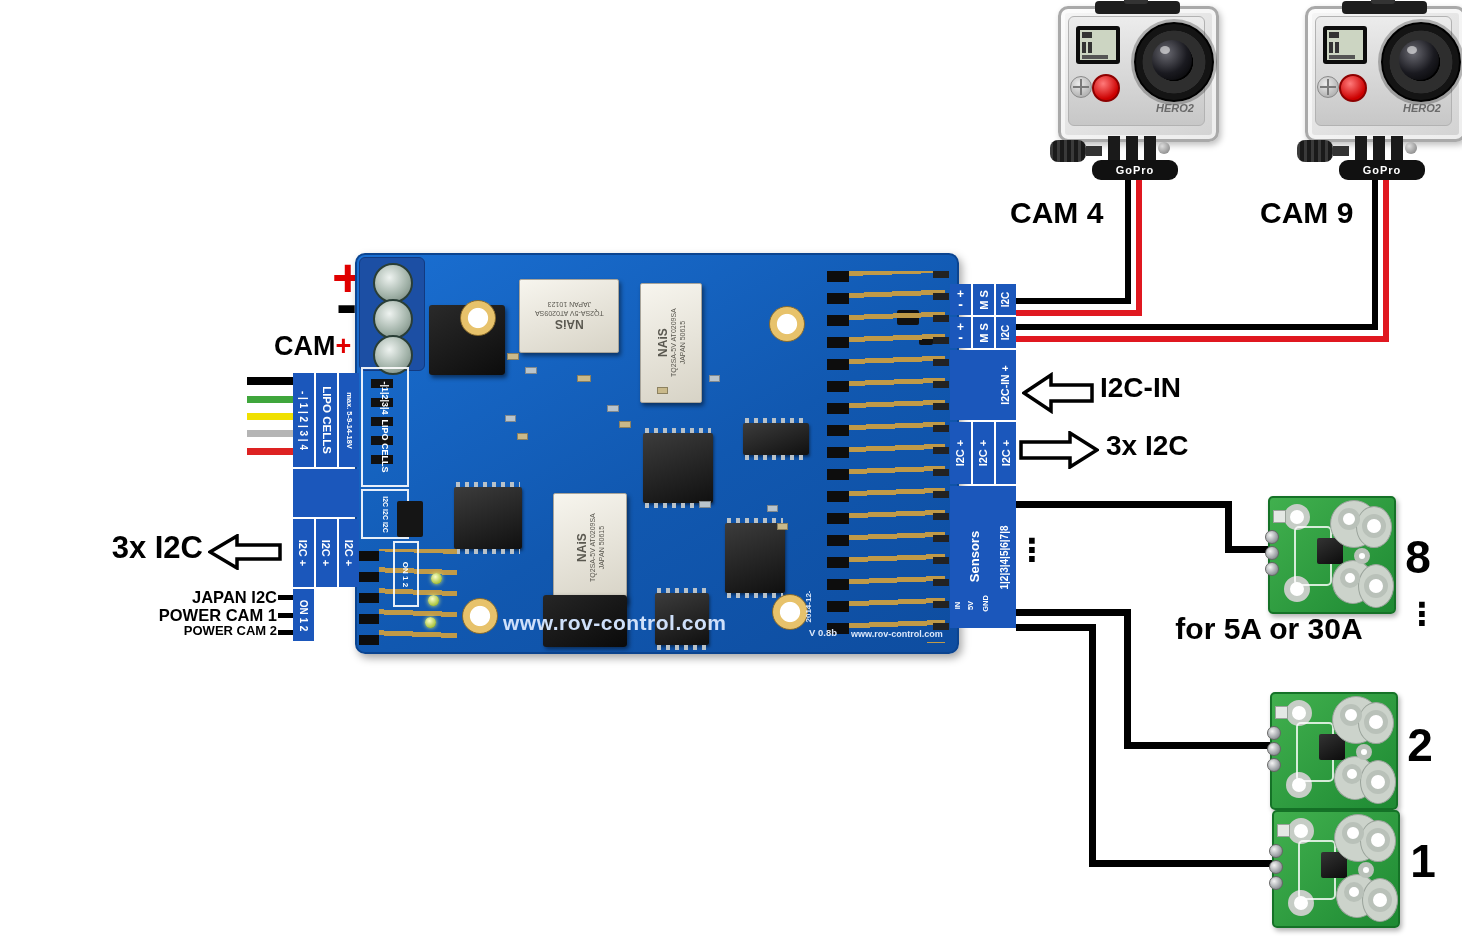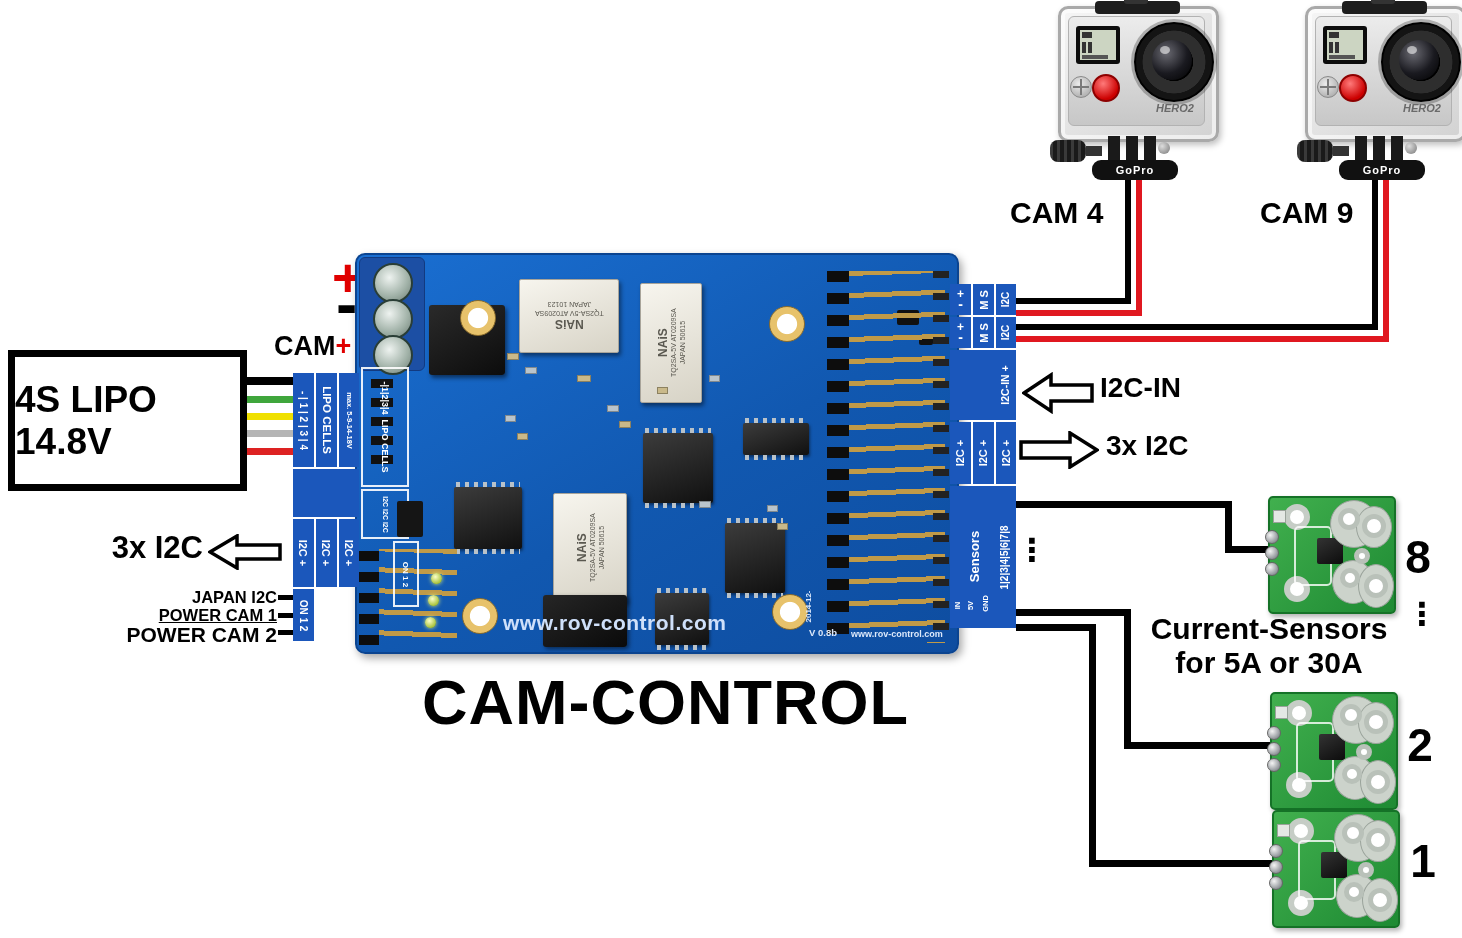--- a/index.html
+++ b/index.html
@@ -44,45 +44,41 @@
   .screw-dial{position:absolute;width:20px;height:20px;border-radius:50%;border:1px solid #8a8a8a;
         background:radial-gradient(circle at 40% 35%,#ededed,#9e9e9e);}
   .screw-dial:before{content:"";position:absolute;left:9px;top:2px;width:2px;height:16px;background:#7a7a7a;}
   .screw-dial:after{content:"";position:absolute;left:2px;top:9px;width:16px;height:2px;background:#7a7a7a;}
 </style>
 </head>
 <body>
 
 <div id="stage">
 
-  <div class="abs" style="left:8px;top:350px;width:225px;height:127px;border:7px solid #000;background:#fff;
-              display:flex;align-items:center;justify-content:center;">
-    <span class="b" style="font-size:37px;">4S LIPO 14.8V</span>
-  </div>
 
   <div class="wire" style="left:247px;top:377px;width:46px;height:8px;background:#000;"></div>
   <div class="wire" style="left:247px;top:396px;width:46px;height:7px;background:#3fa63c;"></div>
   <div class="wire" style="left:247px;top:413px;width:46px;height:7px;background:#f0e000;"></div>
   <div class="wire" style="left:247px;top:430px;width:46px;height:7px;background:#b5b5b5;"></div>
   <div class="wire" style="left:247px;top:448px;width:46px;height:7px;background:#dd2222;"></div>
 
   <div class="abs b" style="left:332px;top:250px;font-size:54px;color:#e00000;line-height:1;">+</div>
   <div class="abs b" style="left:336px;top:272px;font-size:64px;color:#000;line-height:1;">-</div>
   <div class="abs" style="left:274px;top:331px;font-size:27px;font-weight:bold;">
     <span>CAM</span><span style="color:#e00000;">+</span>
   </div>
 
   <div class="abs b" style="left:88px;top:530px;width:115px;text-align:right;font-size:31px;">3x I2C</div>
   <svg class="abs" style="left:208px;top:534px;" width="74" height="36">
     <polygon points="2,18 29,2 29,11 72,11 72,25 29,25 29,34" fill="#fff" stroke="#000" stroke-width="3.5"></polygon>
   </svg>
 
   <div class="abs b" style="left:95px;top:588px;width:182px;text-align:right;font-size:16.5px;">JAPAN I2C</div>
-  <div class="abs b" style="left:95px;top:606px;width:182px;text-align:right;font-size:16.5px;text-decoration:underline;">POWER CAM 1</div>
-  <div class="abs b" style="left:95px;top:623px;width:182px;text-align:right;font-size:21px;">POWER CAM 2</div>
+  <div class="abs b" style="left:95px;top:606px;width:182px;text-align:right;font-size:16.5px;">POWER CAM 1</div>
+  <div class="abs b" style="left:95px;top:623px;width:182px;text-align:right;font-size:13px;">POWER CAM 2</div>
   <div class="wire" style="left:278px;top:595px;width:16px;height:5px;background:#000;"></div>
   <div class="wire" style="left:278px;top:613px;width:16px;height:5px;background:#000;"></div>
   <div class="wire" style="left:278px;top:630px;width:16px;height:5px;background:#000;"></div>
 
   <div class="abs" style="left:355px;top:253px;width:600px;height:397px;border-radius:10px;
               background:linear-gradient(150deg,#1a6fd2,#1158b0 55%,#0e4da0);
               border:2px solid #0b4490;box-shadow:3px 4px 8px rgba(0,0,0,.35);">
 
     <div class="abs" style="left:2px;top:2px;width:64px;height:112px;background:#1c4fa4;border:1px solid #123a80;border-radius:6px;"></div>
     <div class="abs" style="left:16px;top:8px;width:36px;height:36px;border-radius:50%;background:radial-gradient(circle at 40% 35%,#eef3f0,#9fb0a6 60%,#6b7a72);border:2px solid #2a3e36;"></div>
@@ -365,21 +361,20 @@
     <div class="tinhole" style="left:92px;top:16px;width:14px;height:14px;"></div>
     <div class="tin" style="left:62px;top:62px;width:40px;height:42px;"></div>
     <div class="tin" style="left:88px;top:66px;width:34px;height:42px;"></div>
     <div class="tinhole" style="left:70px;top:70px;width:10px;height:10px;"></div>
     <div class="tinhole" style="left:94px;top:76px;width:14px;height:14px;"></div>
     <div class="tinhole" style="left:84px;top:50px;width:6px;height:6px;"></div>
   </div>
   <div class="abs b" style="left:1398px;top:530px;width:40px;text-align:center;font-size:46px;">8</div>
 
   <div class="abs" style="left:1138px;top:612px;width:262px;text-align:center;font-weight:bold;font-size:30px;line-height:34px;">
-    <div>Current-Sensors</div>
     <div>for 5A or 30A</div>
   </div>
 
   <div class="sensor" style="left:1270px;top:692px;">
     <div class="bigring" style="left:14px;top:6px;"></div>
     <div class="bigring" style="left:14px;top:78px;"></div>
     <div class="abs" style="left:3px;top:12px;width:11px;height:11px;background:#e4e8e4;border:1px solid #9aa39b;"></div>
     <div class="pinb" style="left:-5px;top:32px;"></div>
     <div class="pinb" style="left:-5px;top:48px;"></div>
     <div class="pinb" style="left:-5px;top:64px;"></div>
@@ -411,15 +406,14 @@
     <div class="tinhole" style="left:68px;top:10px;width:12px;height:12px;"></div>
     <div class="tinhole" style="left:92px;top:16px;width:14px;height:14px;"></div>
     <div class="tin" style="left:62px;top:62px;width:40px;height:42px;"></div>
     <div class="tin" style="left:88px;top:66px;width:34px;height:42px;"></div>
     <div class="tinhole" style="left:70px;top:70px;width:10px;height:10px;"></div>
     <div class="tinhole" style="left:94px;top:76px;width:14px;height:14px;"></div>
     <div class="tinhole" style="left:84px;top:50px;width:6px;height:6px;"></div>
   </div>
   <div class="abs b" style="left:1403px;top:834px;width:40px;text-align:center;font-size:46px;">1</div>
 
-  <div class="abs b" style="left:422px;top:666px;font-size:63px;letter-spacing:1px;">CAM-CONTROL</div>
 
 </div>
 
 </body></html>

